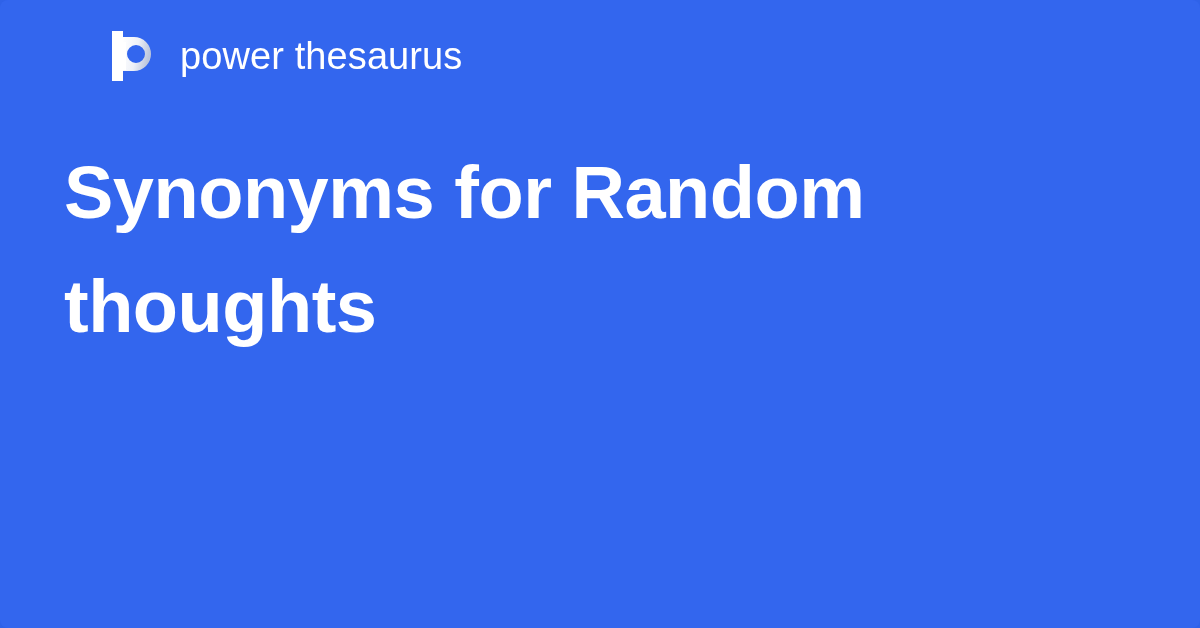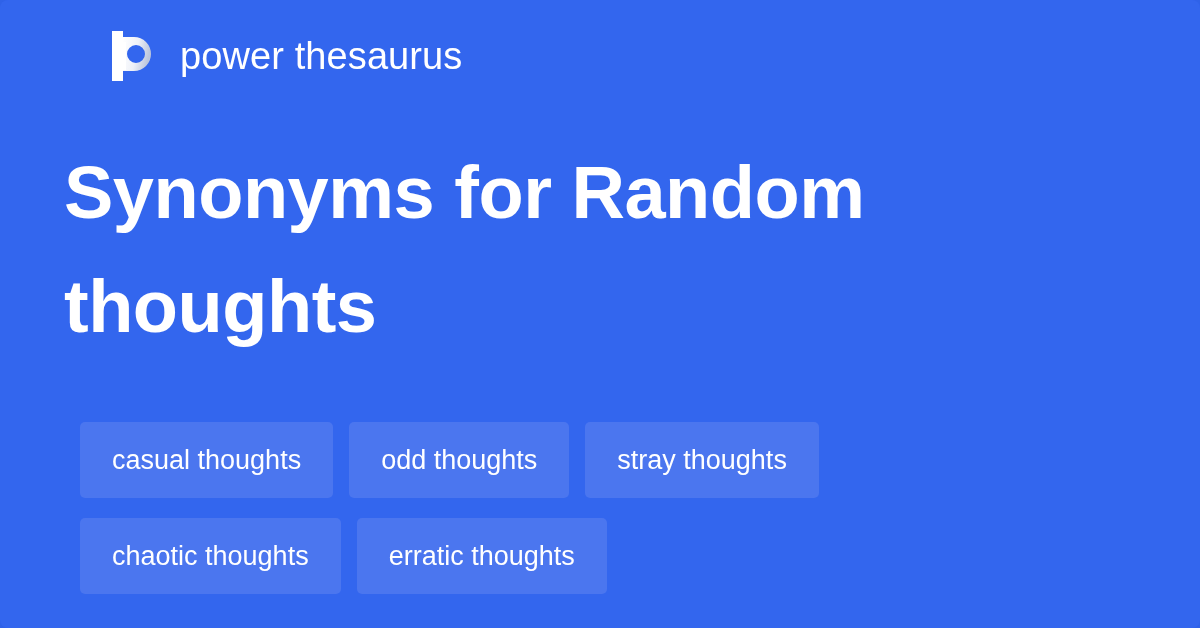--- a/index.html
+++ b/index.html
@@ -116,21 +116,14 @@
 
       <path d="M11 6 h11 a17 17 0 0 1 0 34 h-11 z M24 14 a9 9 0 1 0 0 18 a9 9 0 1 0 0 -18 z" fill="url(#bowlGrad)" fill-rule="evenodd"></path>
 
       <rect x="8" y="11" width="6" height="28" fill="#ffffff" opacity="0.95"></rect>
     </svg>
     <span class="brand-name">power thesaurus</span>
   </div>
 
   <h1 class="headline">Synonyms for Random thoughts</h1>
 
-  <div class="chips">
-    <div class="chip">casual thoughts</div>
-    <div class="chip">odd thoughts</div>
-    <div class="chip">stray thoughts</div>
-    <div class="chip">chaotic thoughts</div>
-    <div class="chip">erratic thoughts</div>
-  </div>
 
 </div>
 
 </body></html>

